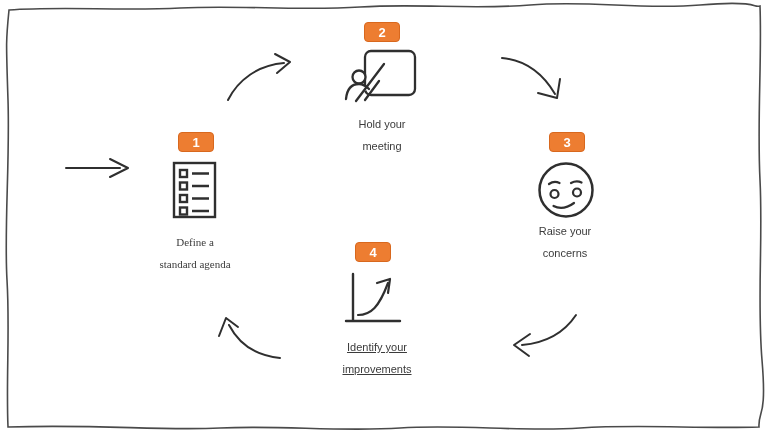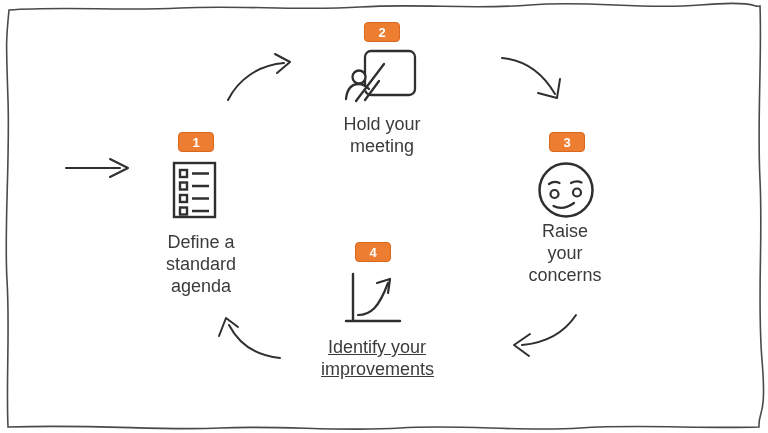--- a/index.html
+++ b/index.html
@@ -33,21 +33,21 @@
     justify-content: center;
     box-sizing: border-box;
   }
   .icon {
     position: absolute;
     color: var(--stroke, #2f2f2f);
   }
   .label {
     position: absolute;
     color: var(--label-color, #3b3b3b);
-    font-size: 18px;
+    font-size: 11px;
     line-height: 22px;
     text-align: center;
   }
   .arrow {
     position: absolute;
     color: var(--stroke, #2b2b2b);
   }
   svg { display: block; }
 </style>
 </head>
@@ -90,21 +90,21 @@
         <g fill="none" stroke="currentColor" stroke-width="2.4">
           <rect x="2" y="2" width="41" height="54"></rect>
           <rect x="8" y="9" width="7" height="7"></rect>
           <rect x="8" y="21.5" width="7" height="7"></rect>
           <rect x="8" y="34" width="7" height="7"></rect>
           <rect x="8" y="46.5" width="7" height="7"></rect>
           <path d="M 20 12.5 L 37 12.5 M 20 25 L 37 25 M 20 37.5 L 37 37.5 M 20 50 L 37 50"></path>
         </g>
       </svg>
     </div>
-    <div class="label" style="left:164px; top:231px; width:74px;">Define a standard agenda</div>
+    <div class="label" style="left:158px; top:231px; width:74px;font-family:Liberation Serif, serif;">Define a standard agenda</div>
   </div>
 
   <div class="arrow" style="left:220px; top:46px;">
     <svg width="80" height="60" viewBox="0 0 80 60">
       <g fill="none" stroke="currentColor" stroke-width="2" stroke-linecap="round">
         <path d="M 8 54 C 18 34 38 19 64 17"></path>
         <path d="M 55 8 L 70 16 M 57 27 L 70 16"></path>
       </g>
     </svg>
   </div>

